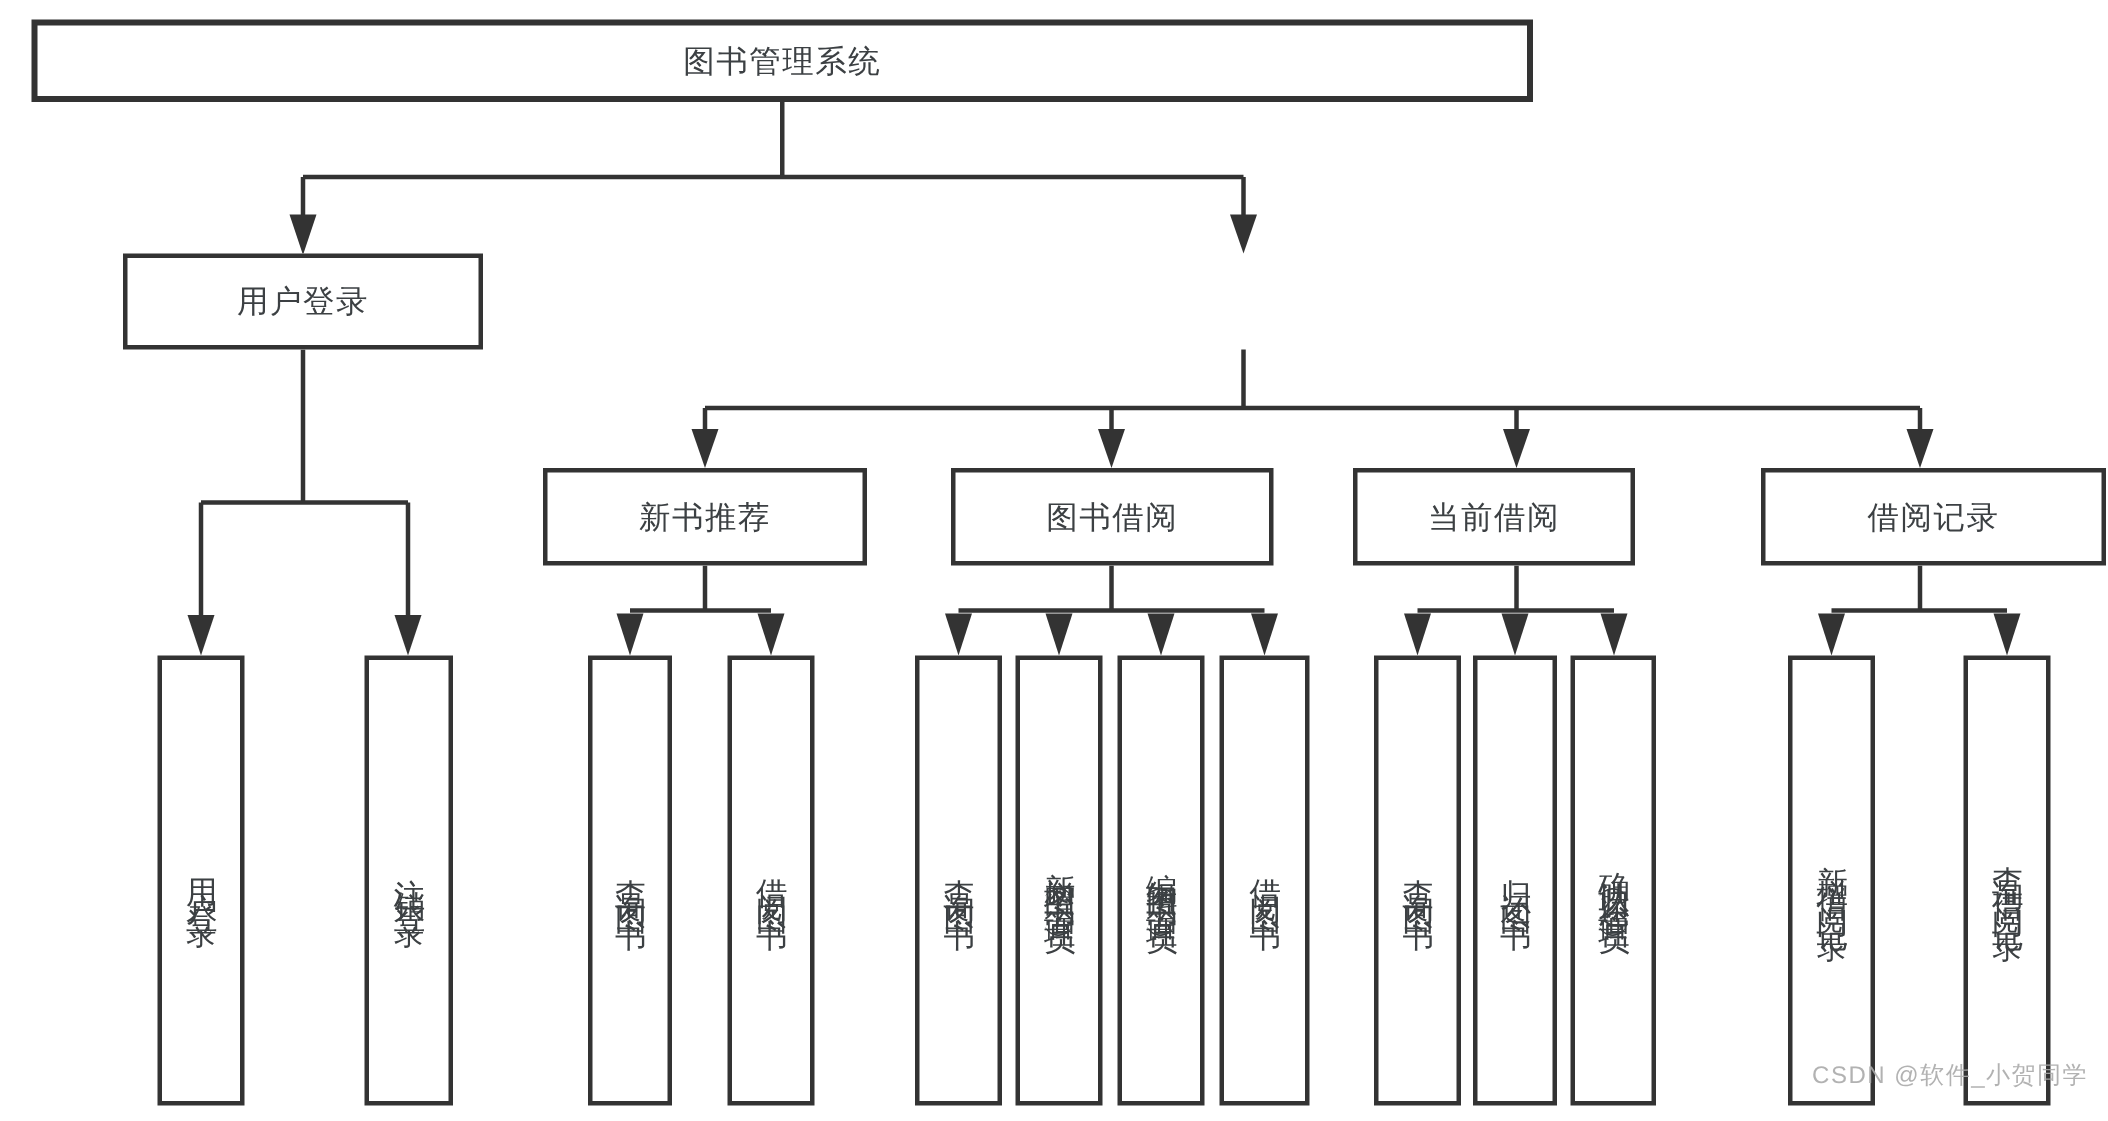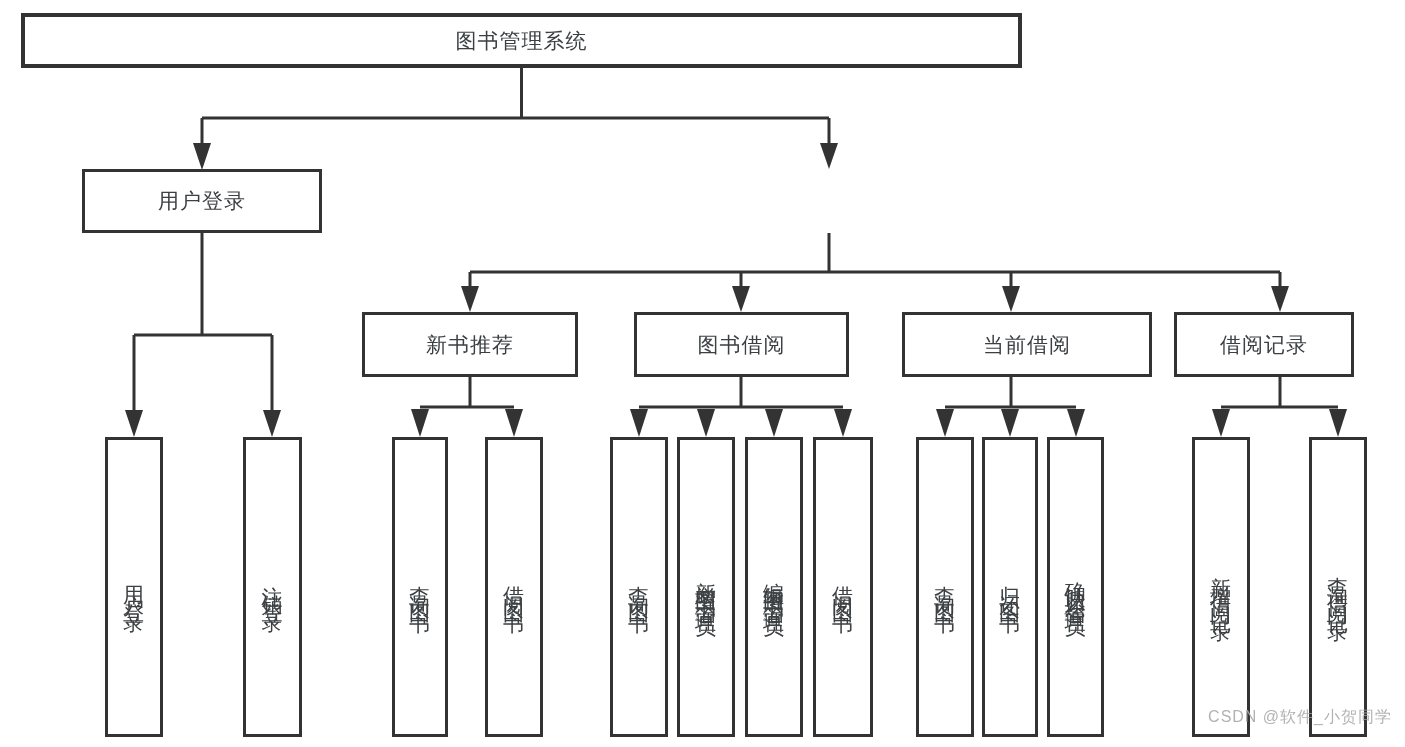--- a/index.html
+++ b/index.html
@@ -113,24 +113,24 @@
   <div class="hbox" style="left:82px;top:169px;width:240px;height:64px;">
     <span>用户登录</span>
   </div>
 
   <div class="hbox" style="left:362px;top:312px;width:216px;height:65px;">
     <span>新书推荐</span>
   </div>
   <div class="hbox" style="left:634px;top:312px;width:215px;height:65px;">
     <span>图书借阅</span>
   </div>
-  <div class="hbox" style="left:902px;top:312px;width:250px;height:65px;">
+  <div class="hbox" style="left:902px;top:312px;width:188px;height:65px;">
     <span>当前借阅</span>
   </div>
-  <div class="hbox" style="left:1174px;top:312px;width:180px;height:65px;">
+  <div class="hbox" style="left:1174px;top:312px;width:230px;height:65px;">
     <span>借阅记录</span>
   </div>
 
   <div class="vbox" style="left:105px;width:58px;">
     <span class="vtext">用户登录</span>
   </div>
   <div class="vbox" style="left:243px;width:59px;">
     <span class="vtext">注销登录</span>
   </div>
 

